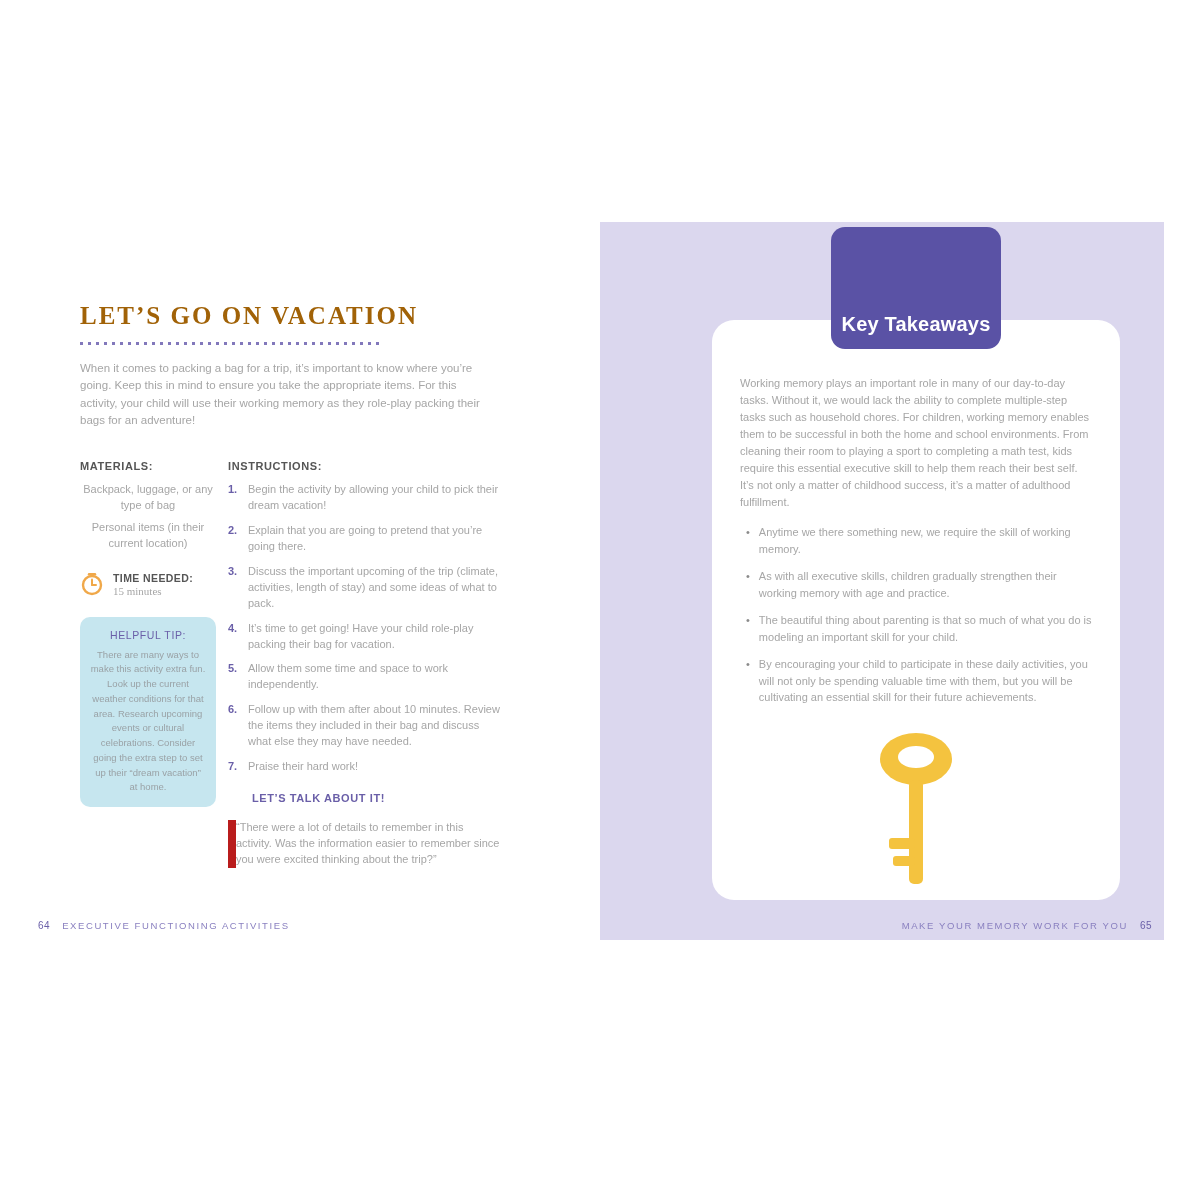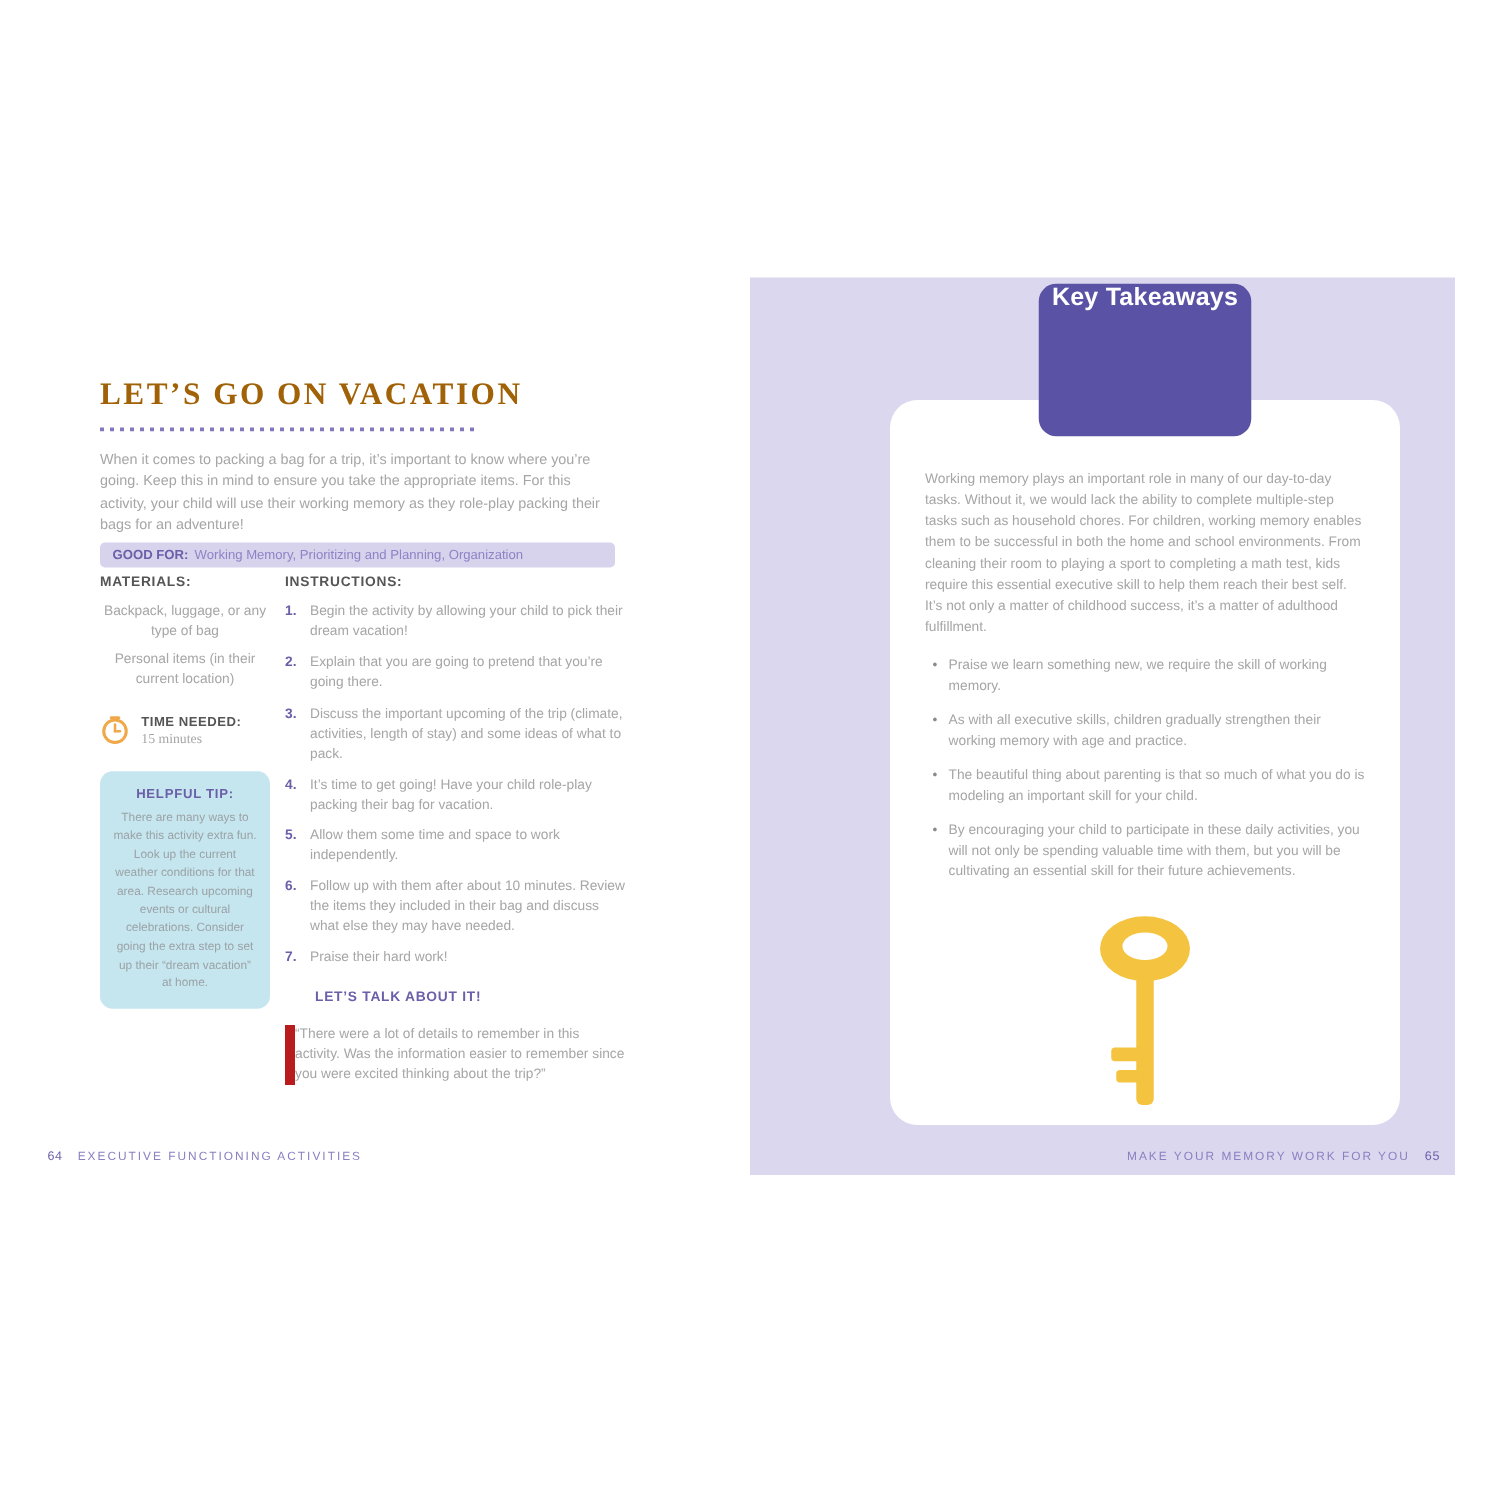--- a/index.html
+++ b/index.html
@@ -42,21 +42,21 @@
     margin:0 0 6px 0;text-align:center;font-size:11px;line-height:1.45;color:#a6a6a6;
   }
   .time{display:flex;gap:9px;margin-top:20px;align-items:flex-start;}
   .time-label{font-size:10.5px;font-weight:bold;color:#555555;letter-spacing:.4px;}
   .time-value{font-size:11px;color:#a6a6a6;margin-top:1px;font-family:Liberation Serif, serif;}
   .tip{
     margin-top:20px;background:#c6e6ef;border-radius:10px;padding:12px 10px;
   }
   .tip h3{
     margin:0 0 7px 0;text-align:center;font-size:10.5px;color:#6a5fa8;
-    font-weight:bold;letter-spacing:.6px;
+    font-weight:normal;letter-spacing:.6px;
   }
   .tip p{margin:0;text-align:center;font-size:9.5px;line-height:1.55;color:#9aa2a6;}
 
   .steps{list-style:none;margin:0;padding:0;}
   .steps li{display:flex;gap:7px;margin-bottom:9px;font-size:11px;line-height:1.45;color:#a6a6a6;}
   .steps .num{color:#6a5fa8;font-weight:bold;min-width:13px;}
   .talk-h{
     margin:17px 0 16px 0;font-size:11px;font-weight:bold;color:#6a5fa8;letter-spacing:.6px;padding-left:24px;
   }
   .quote{
@@ -72,43 +72,40 @@
 
   
   .card{
     position:absolute;left:112px;top:98px;width:408px;height:580px;
     background:#ffffff;border-radius:22px;box-sizing:border-box;
     padding:55px 28px 14px 28px;
   }
   .tab{
     position:absolute;left:231px;top:5px;width:170px;height:122px;
     background:#5a52a5;border-radius:14px;
-    display:flex;align-items:flex-start;justify-content:center;
+    display:flex;align-items:flex-end;justify-content:center;
     box-sizing:border-box;padding-bottom:13px;
   }
   .tab span{color:#ffffff;font-weight:bold;font-size:20px;letter-spacing:.2px;}
   .card-intro{margin:0 0 13px 0;font-size:11px;line-height:1.55;color:#a6a6a6;}
   .bullets{list-style:none;margin:0;padding:0 0 0 6px;}
   .bullets li{display:flex;gap:9px;margin-bottom:11px;font-size:11px;line-height:1.5;color:#a6a6a6;}
   .bullets .b{color:#8a8a8a;}
   .key-wrap{margin:26px auto 0 auto;width:78px;}
 </style>
 </head>
 <body>
 
 <div>
 
   <section class="page-left">
     <h1 class="title">LET’S GO ON VACATION</h1>
     <div class="title-underline"></div>
     <p class="intro">When it comes to packing a bag for a trip, it’s important to know where you’re going. Keep this in mind to ensure you take the appropriate items. For this activity, your child will use their working memory as they role-play packing their bags for an adventure!</p>
 
-    <div class="goodfor">
-      <span class="gf-label">GOOD FOR:</span><span class="gf-text">Working Memory, Prioritizing and Planning, Organization</span>
-    </div>
 
     <div class="col-materials">
       <h2 class="sec-heading">MATERIALS:</h2>
       <p class="mat-item">Backpack, luggage, or any type of bag</p>
       <p class="mat-item">Personal items (in their current location)</p>
 
       <div class="time">
         <svg width="24" height="24" viewBox="0 0 24 24">
           <circle cx="12" cy="13" r="9" fill="none" stroke="#f0a849" stroke-width="2.4"></circle>
           <line x1="12" y1="13" x2="12" y2="7.5" stroke="#f0a849" stroke-width="2" stroke-linecap="round"></line>
@@ -168,21 +165,21 @@
       <span class="ftext">EXECUTIVE FUNCTIONING ACTIVITIES</span>
     </footer>
   </section>
 
   <section class="page-right">
     <div class="card">
       <p class="card-intro">Working memory plays an important role in many of our day-to-day tasks. Without it, we would lack the ability to complete multiple-step tasks such as household chores. For children, working memory enables them to be successful in both the home and school environments. From cleaning their room to playing a sport to completing a math test, kids require this essential executive skill to help them reach their best self. It’s not only a matter of childhood success, it’s a matter of adulthood fulfillment.</p>
       <ul class="bullets">
         <li>
             <span class="b">•</span>
-            <span>Praise we learn something new, we require the skill of working memory.</span>
+            <span>Anytime we there something new, we require the skill of working memory.</span>
           </li>
         <li>
             <span class="b">•</span>
             <span>As with all executive skills, children gradually strengthen their working memory with age and practice.</span>
           </li>
         <li>
             <span class="b">•</span>
             <span>The beautiful thing about parenting is that so much of what you do is modeling an important skill for your child.</span>
           </li>
         <li>

